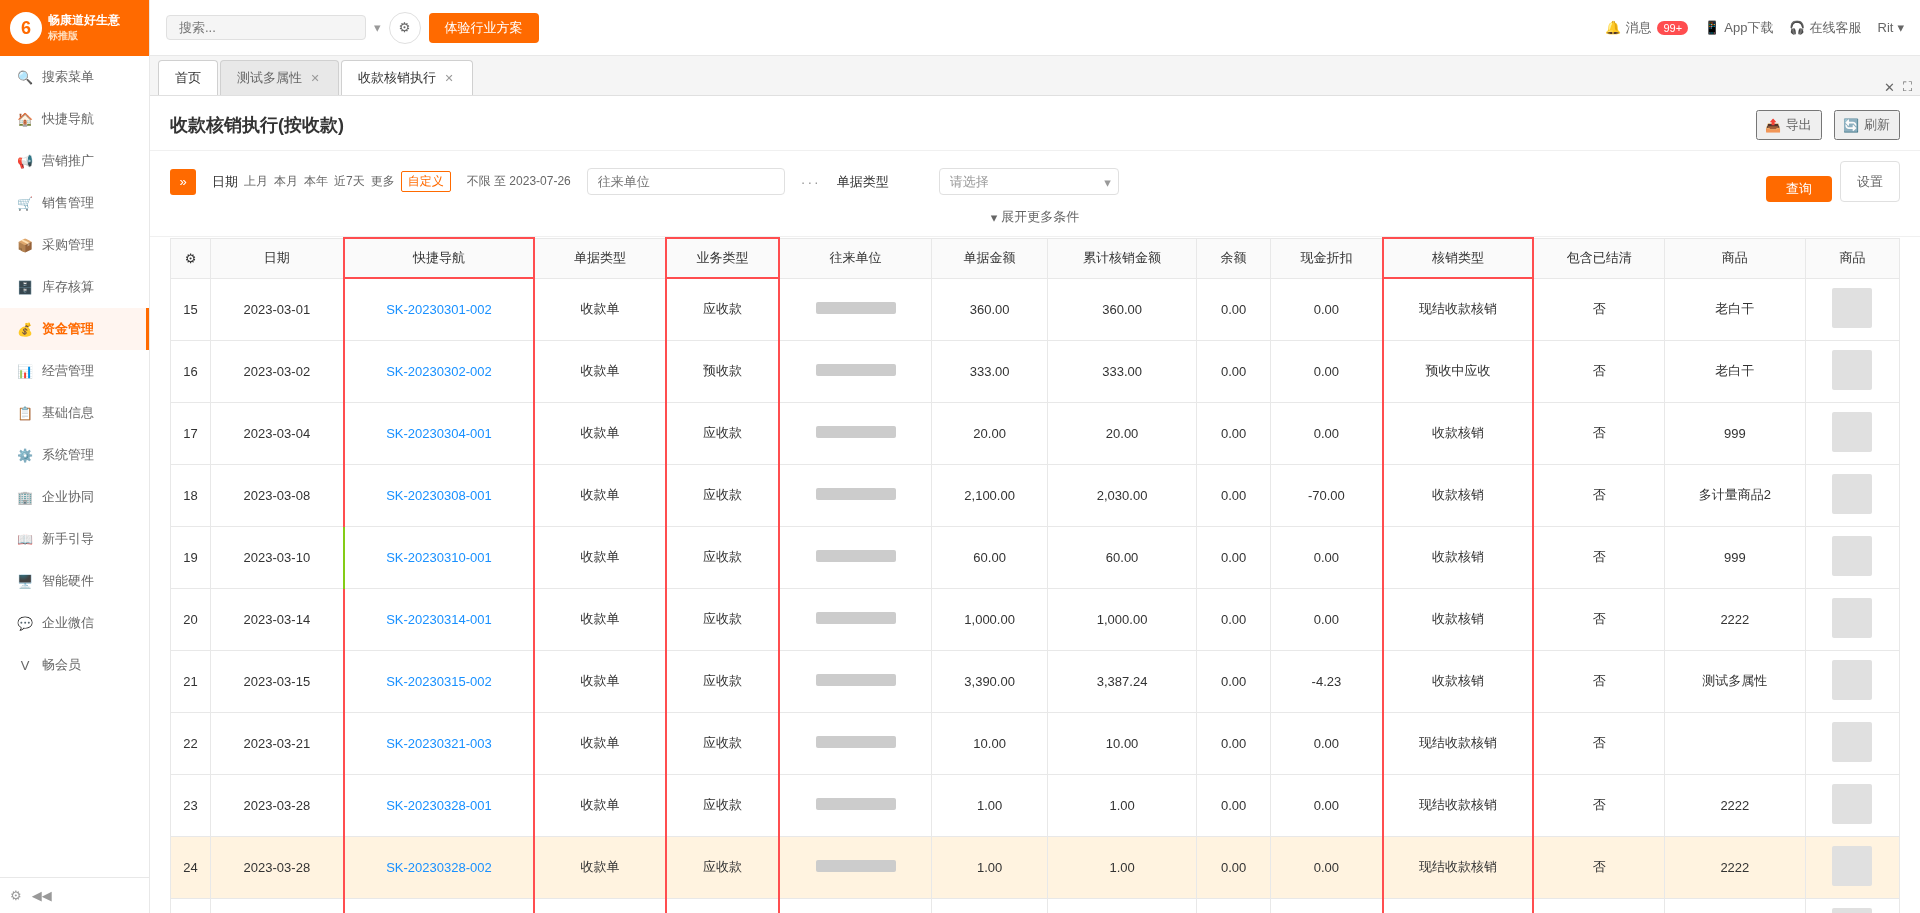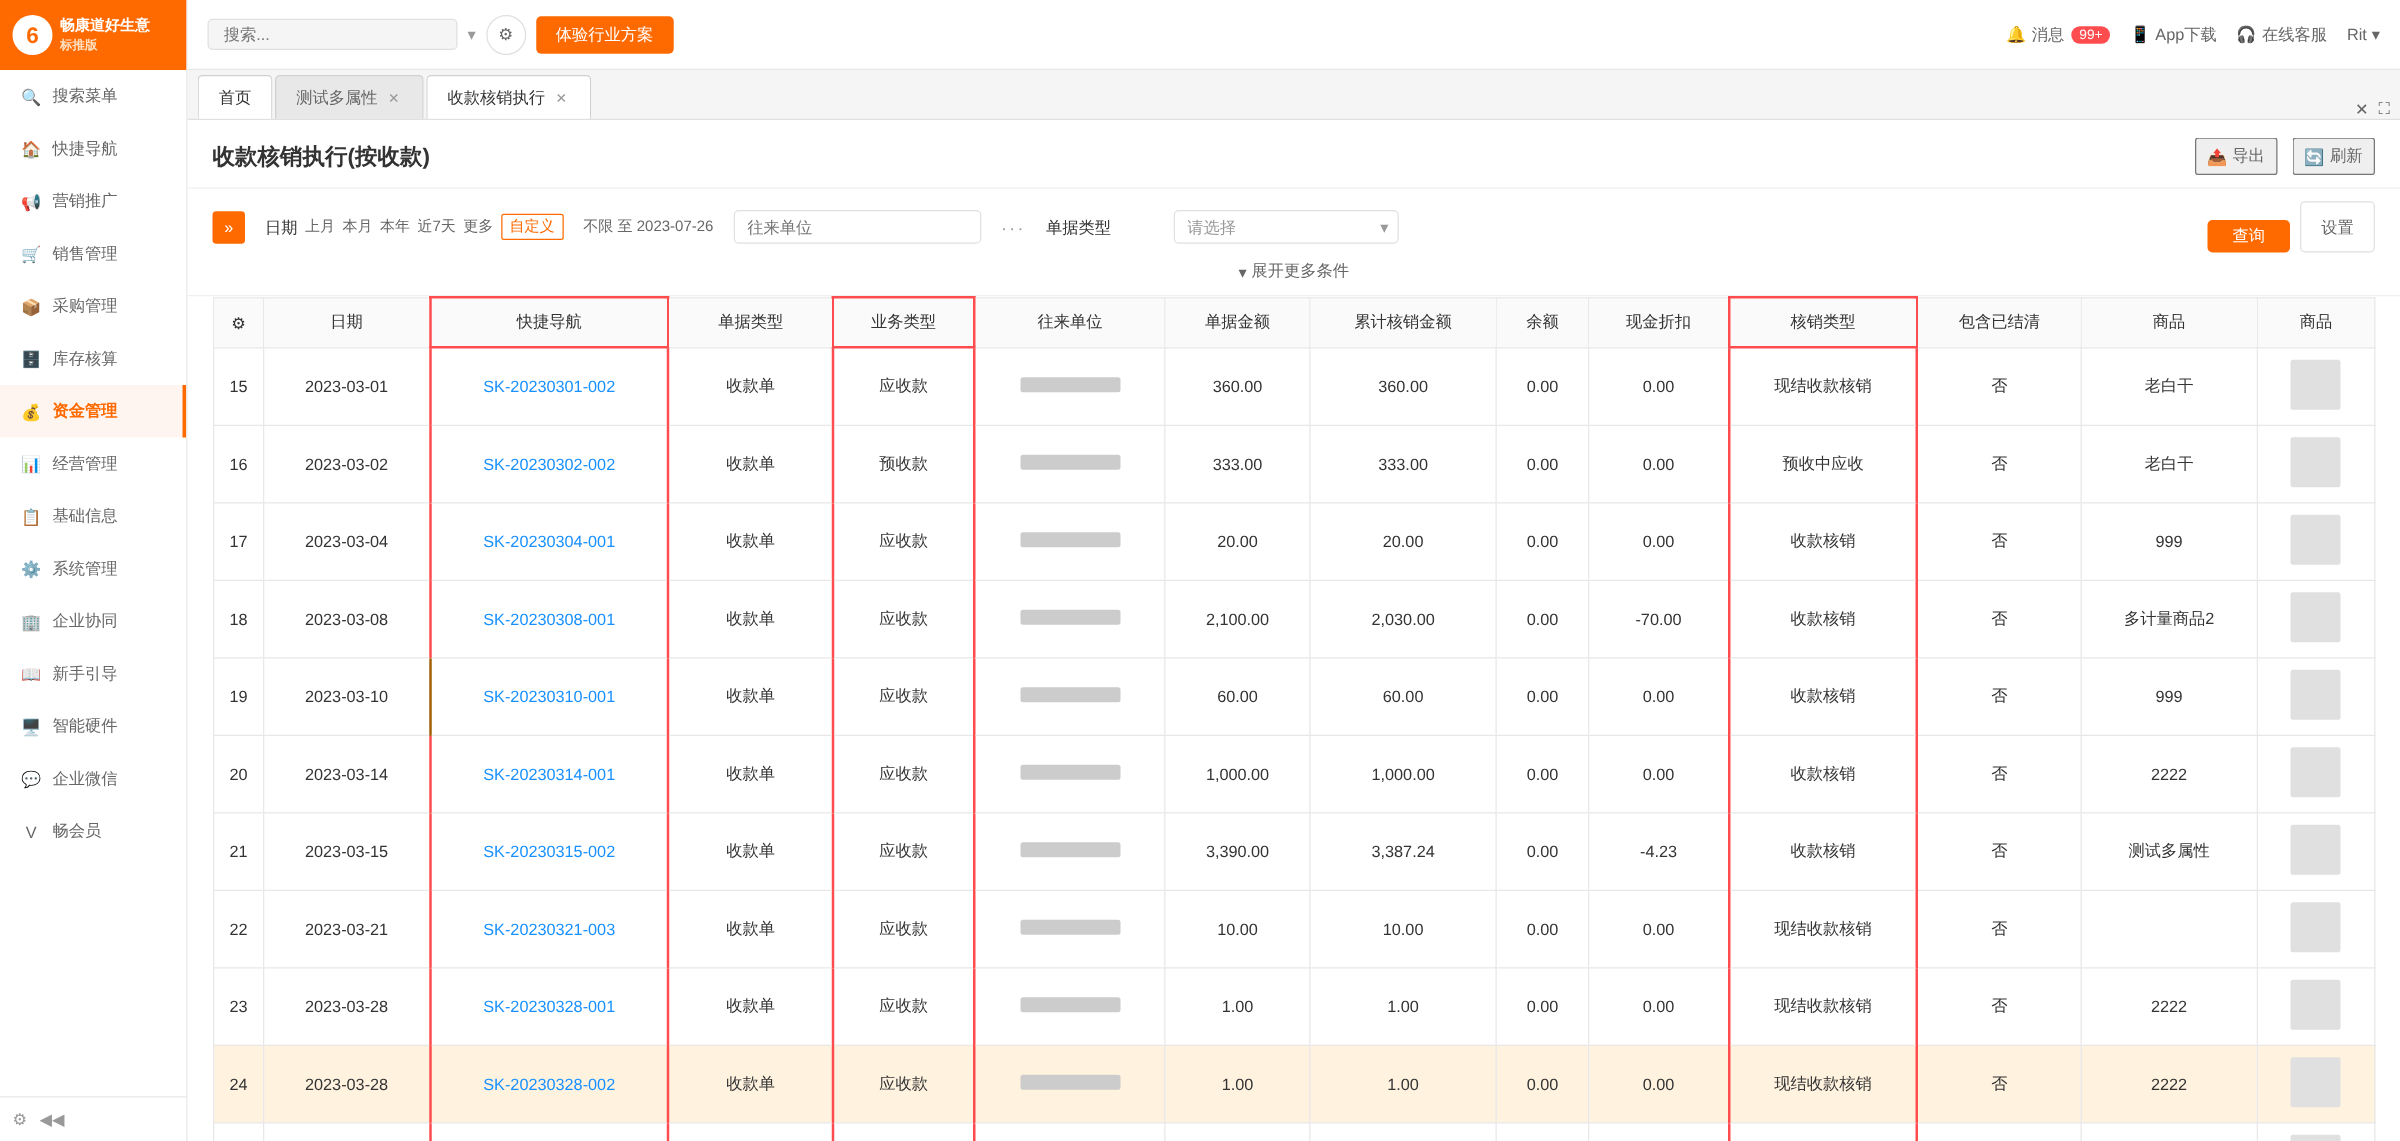--- a/index.html
+++ b/index.html
@@ -355,21 +355,21 @@
       <td>0.00</td>
       <td class="negative">-70.00</td>
       <td style="border-left:2px solid #ff4d4f;border-right:2px solid #ff4d4f;">收款核销</td>
       <td>否</td>
       <td>多计量商品2</td>
       <td style="min-width:60px;"><span style="display:inline-block;width:40px;height:40px;background:#e0e0e0;border-radius:2px;"></span></td>
     </tr>
             <tr>
       <td>19</td>
       <td>2023-03-10</td>
-      <td style="border-left:2px solid #a16207;border-right:2px solid #ff4d4f;">
+      <td style="border-left:2px solid #84cc16;border-right:2px solid #ff4d4f;">
         <a class="link-cell">SK-20230310-001</a>
       </td>
       <td>收款单</td>
       <td style="border-left:2px solid #ff4d4f;border-right:2px solid #ff4d4f;">应收款</td>
       <td><span style="display:inline-block;background:#ccc;width:80px;height:12px;border-radius:2px;"></span></td>
       <td class="">60.00</td>
       <td class="">60.00</td>
       <td>0.00</td>
       <td class="">0.00</td>
       <td style="border-left:2px solid #ff4d4f;border-right:2px solid #ff4d4f;">收款核销</td>

